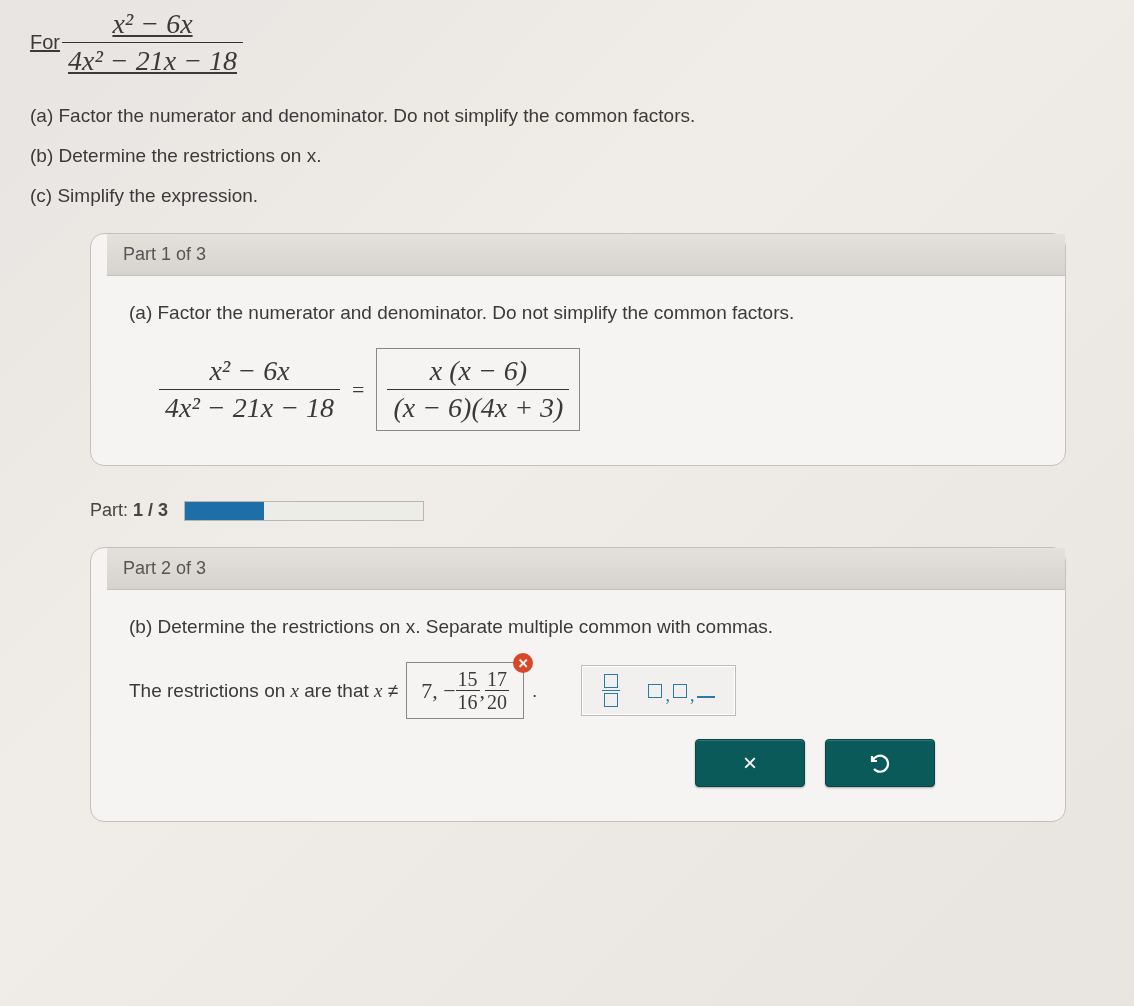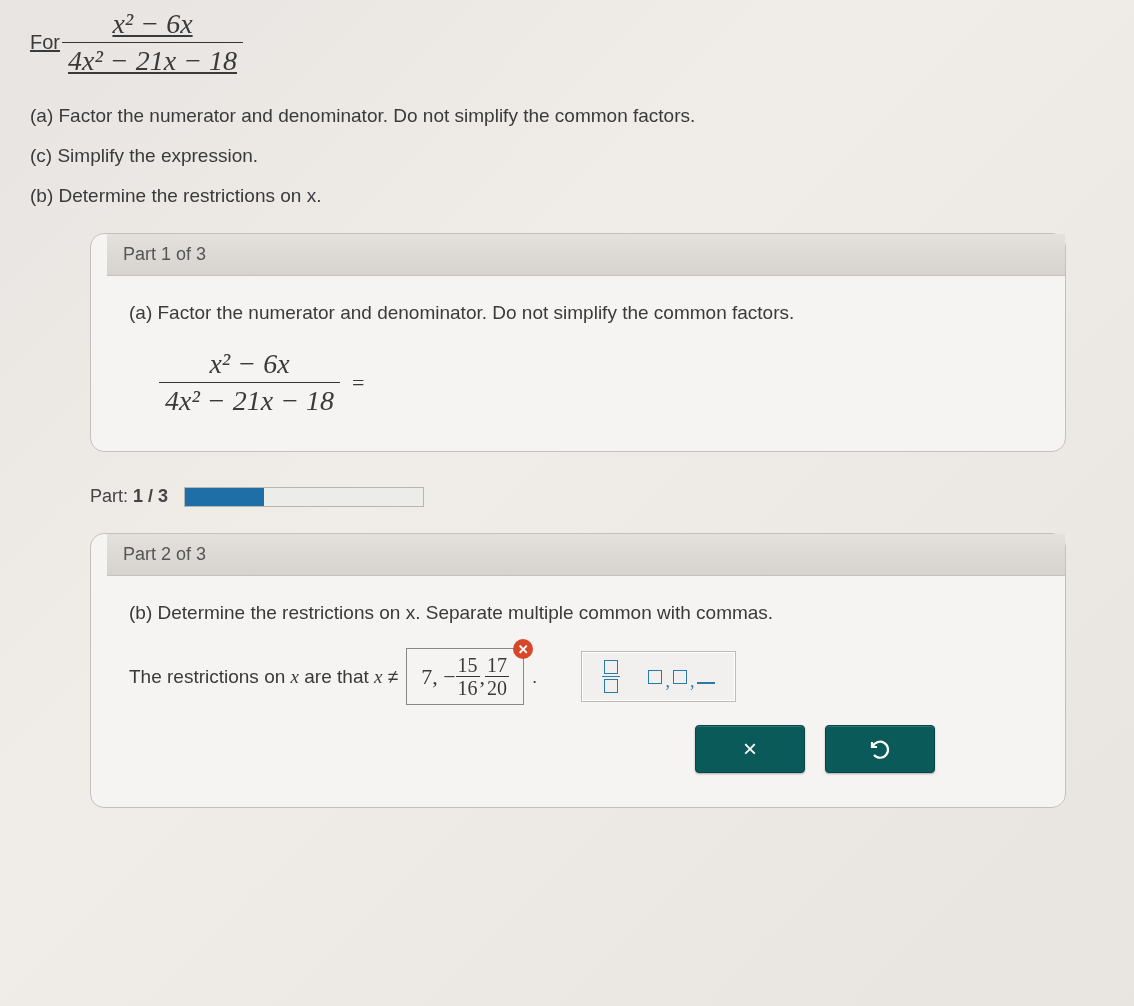--- a/index.html
+++ b/index.html
@@ -107,34 +107,40 @@
 
   <div class="problem-stmt">
     <div class="for-line">
       <span class="for-label">For</span>
       <span class="frac">
         <span class="num ital">x² − 6x</span>
         <span class="den ital">4x² − 21x − 18</span>
       </span>
     </div>
     <div class="qline">(a) Factor the numerator and denominator. Do not simplify the common factors.</div>
+    <div class="qline">(b) Determine the restrictions on x.</div>
     <div class="qline">(c) Simplify the expression.</div>
-    <div class="qline">(b) Determine the restrictions on x.</div>
   </div>
 
   <div class="panel">
     <div class="panel-hdr">Part 1 of 3</div>
     <div class="panel-body">
       <div class="pbody-text">(a) Factor the numerator and denominator. Do not simplify the common factors.</div>
       <div class="eqline">
         <span class="frac">
           <span class="num ital">x² − 6x</span>
           <span class="den ital">4x² − 21x − 18</span>
         </span>
         <span class="eq">=</span>
+        <span class="ans-box">
+          <span class="frac">
+            <span class="num ital">x (x − 6)</span>
+            <span class="den ital">(x − 6)(4x + 3)</span>
+          </span>
+        </span>
       </div>
     </div>
   </div>
 
   <div class="progress-row">
     <span>
       <span>Part: </span><b>1 / 3</b>
     </span>
     <span class="progress-bar">
       <span class="progress-fill"></span>

